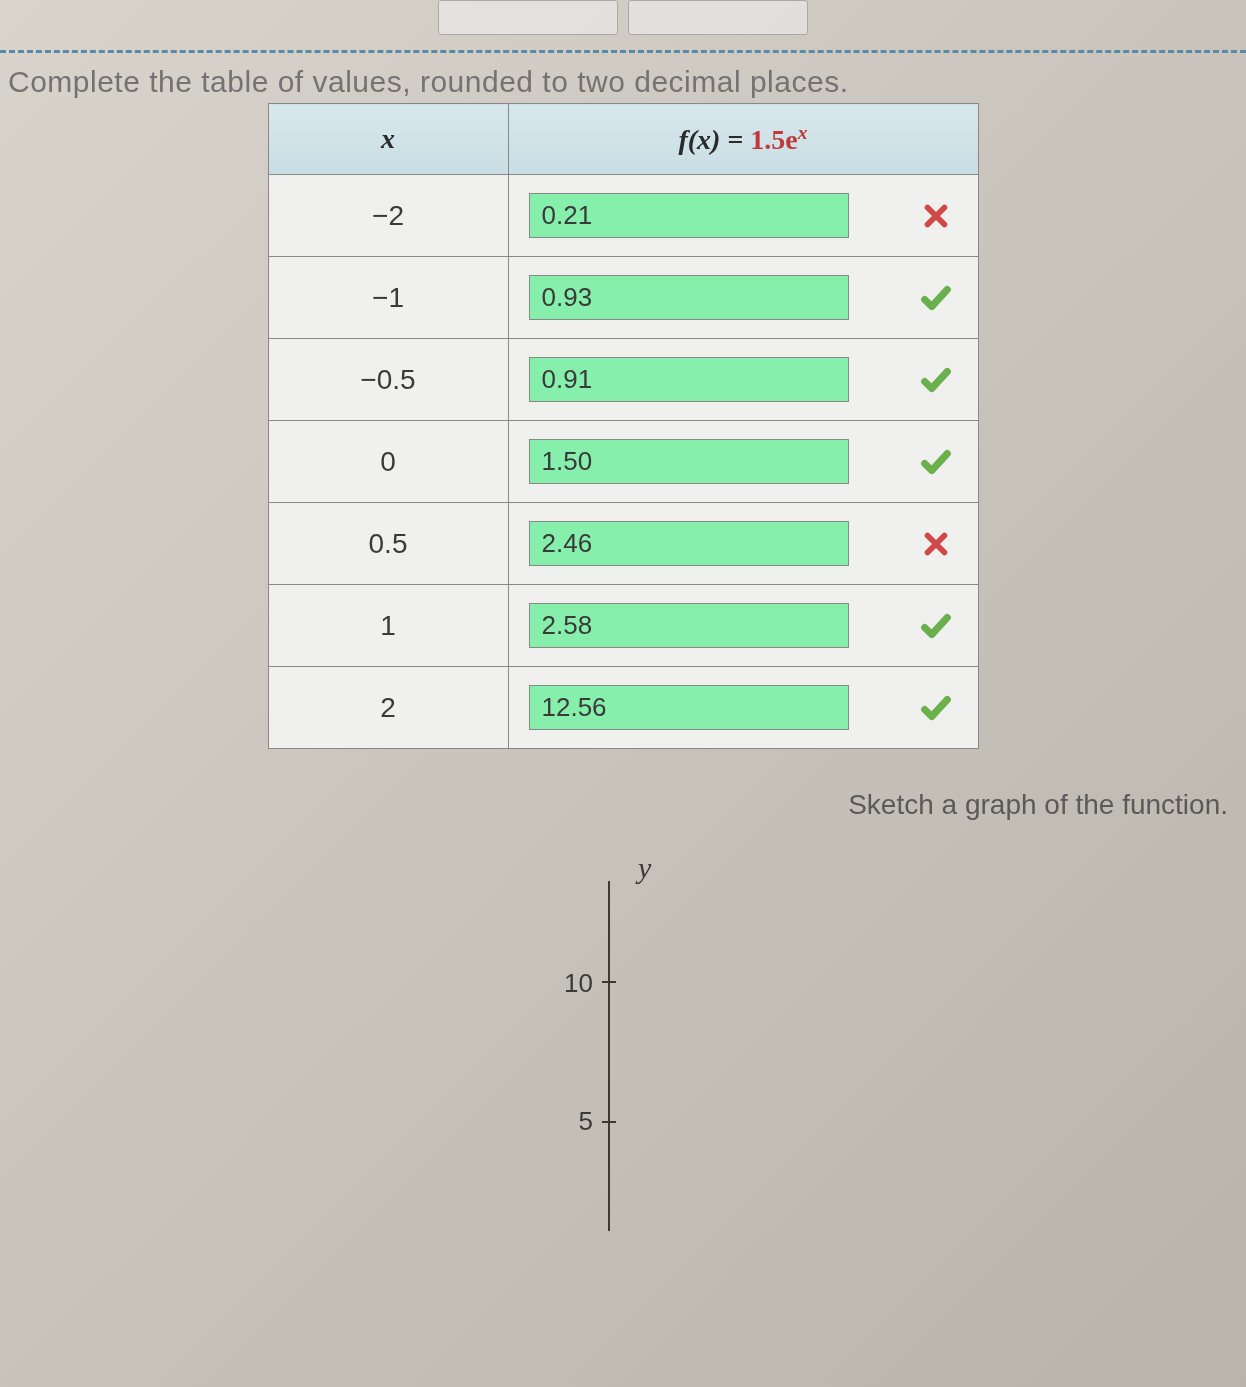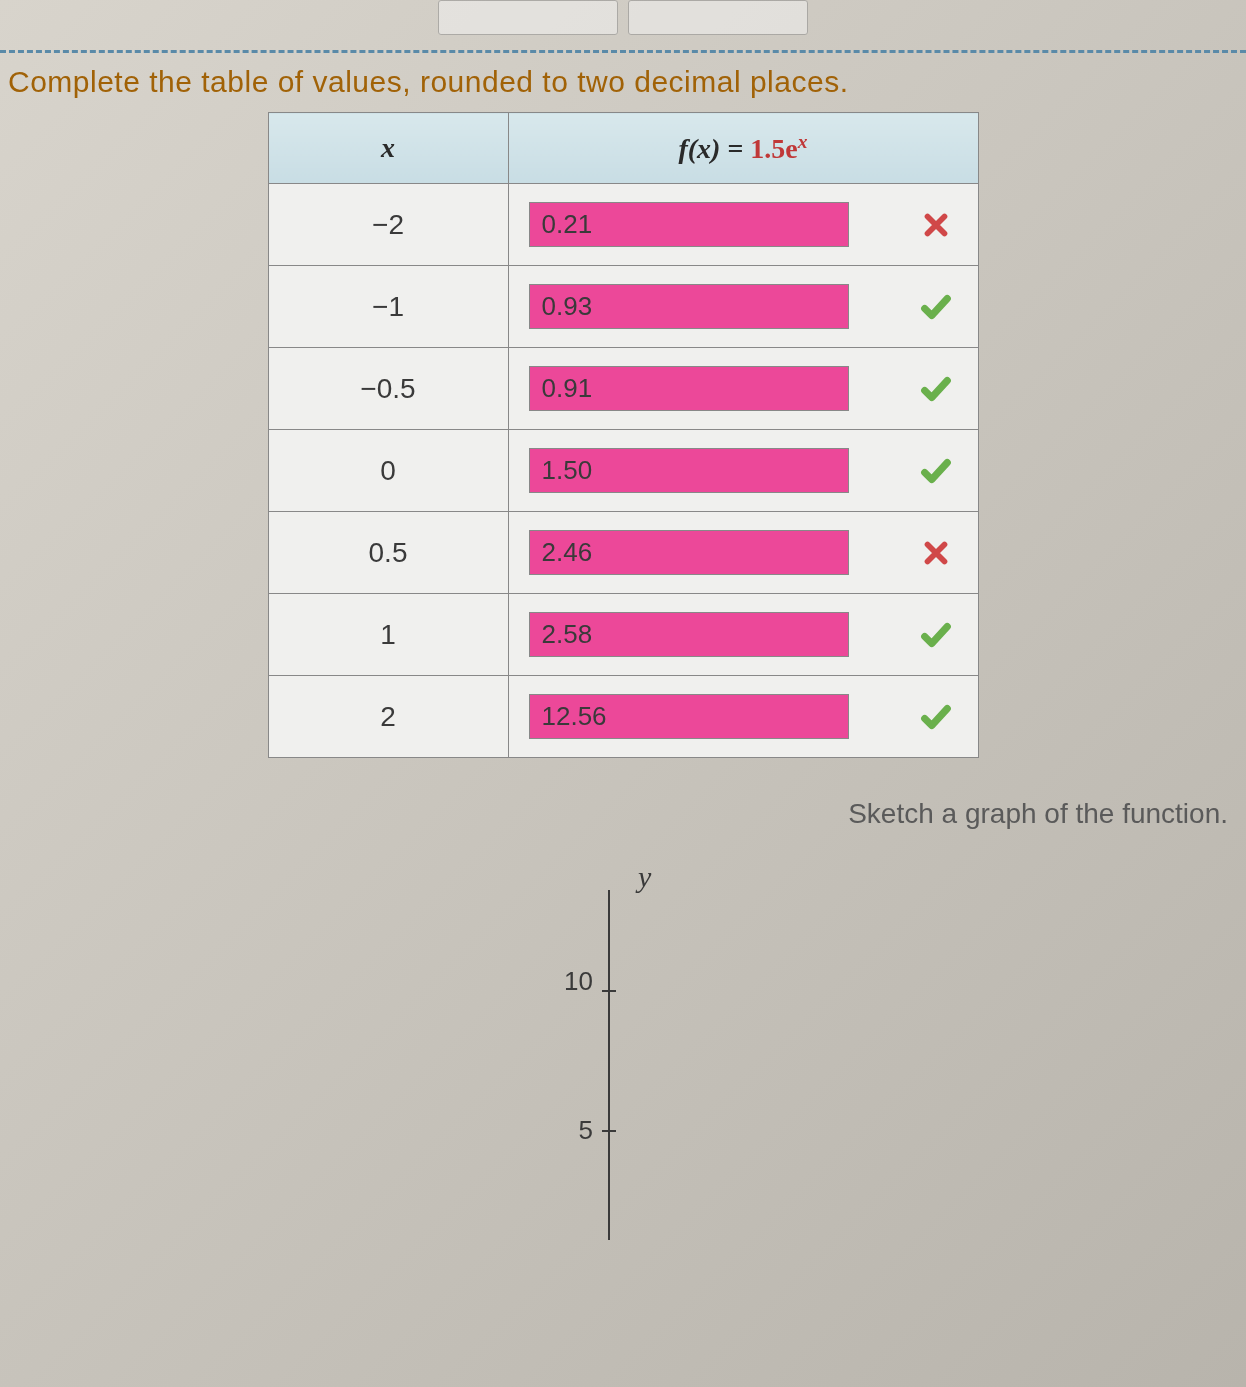--- a/index.html
+++ b/index.html
@@ -31,22 +31,22 @@
     }
     .dashed-separator {
       border-top: 3px dashed #5a8aa8;
       margin: 0;
     }
     .content {
       padding: 12px 8px;
     }
     .instruction {
       font-size: 30px;
-      color: #a16207;
-      margin-bottom: 13px;
+      color: #737373;
+      margin-bottom: 4px;
       letter-spacing: 0.5px;
     }
     .table-wrap {
       display: flex;
       justify-content: center;
       margin-bottom: 40px;
     }
     table {
       border-collapse: collapse;
       background: #f0f0ee;
@@ -94,21 +94,21 @@
       font-family: Verdana, sans-serif;
     }
     td.fx-col {
       width: 470px;
       text-align: left;
       position: relative;
     }
     .answer-box {
       display: inline-block;
       border: 1px solid #888;
-      background: #ec4899;
+      background: #86efac;
       padding: 6px 12px;
       font-size: 26px;
       color: #3a3a3a;
       width: 320px;
       text-align: left;
     }
     .mark {
       position: absolute;
       right: 25px;
       top: 50%;
@@ -275,17 +275,17 @@
       </tbody>
     </table>
   </div>
 
   <p class="sketch-instruction">Sketch a graph of the function.</p>
 
   <div class="graph-area">
     <div class="y-label">y</div>
     <div class="y-axis"></div>
     <div class="tick" style="top:130px"></div>
-    <div class="tick-label" style="top:106px">10</div>
+    <div class="tick-label" style="top:117px">10</div>
     <div class="tick" style="top:270px"></div>
     <div class="tick-label" style="top:255px">5</div>
   </div>
 </div>
 
 </body></html>

